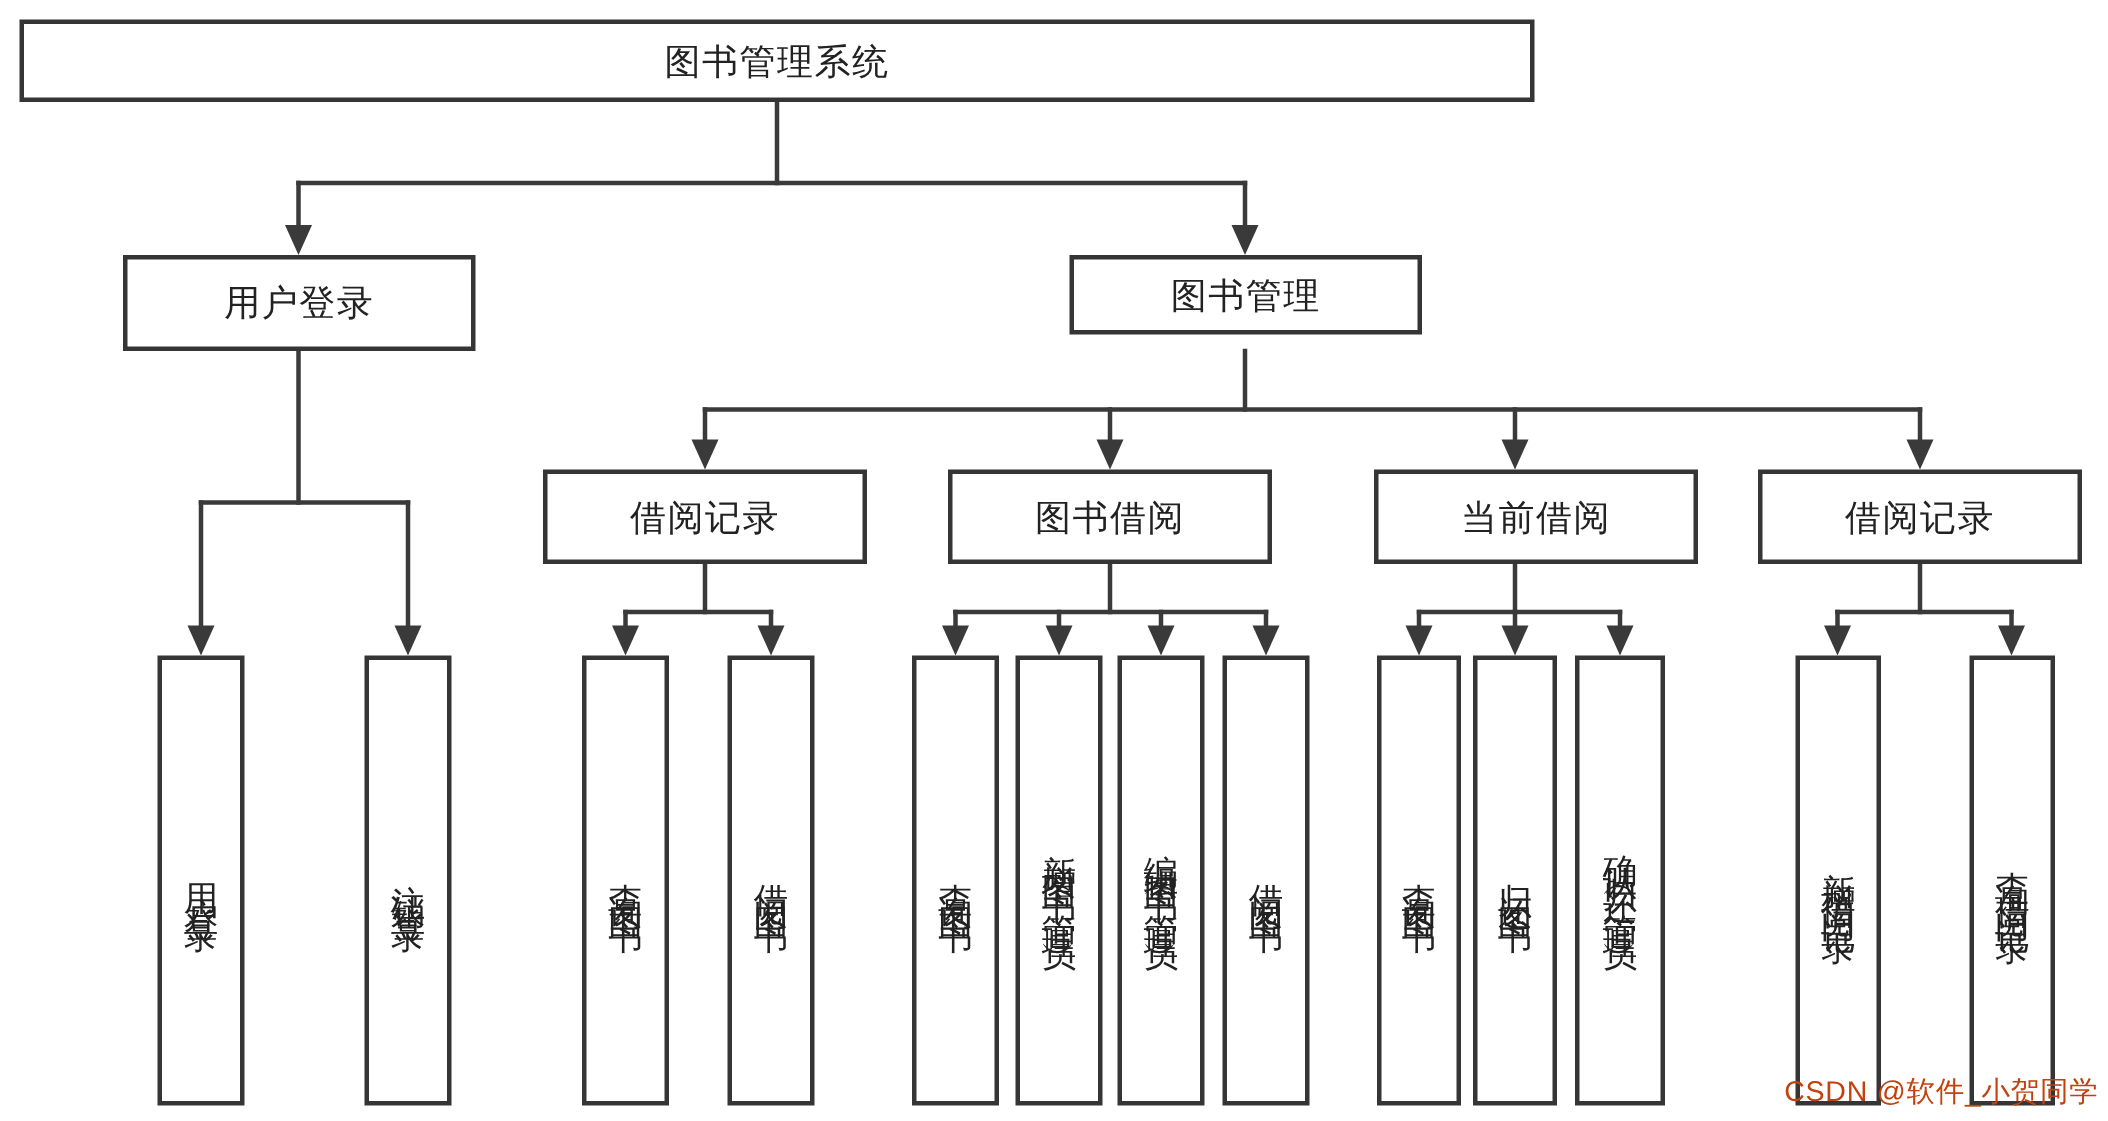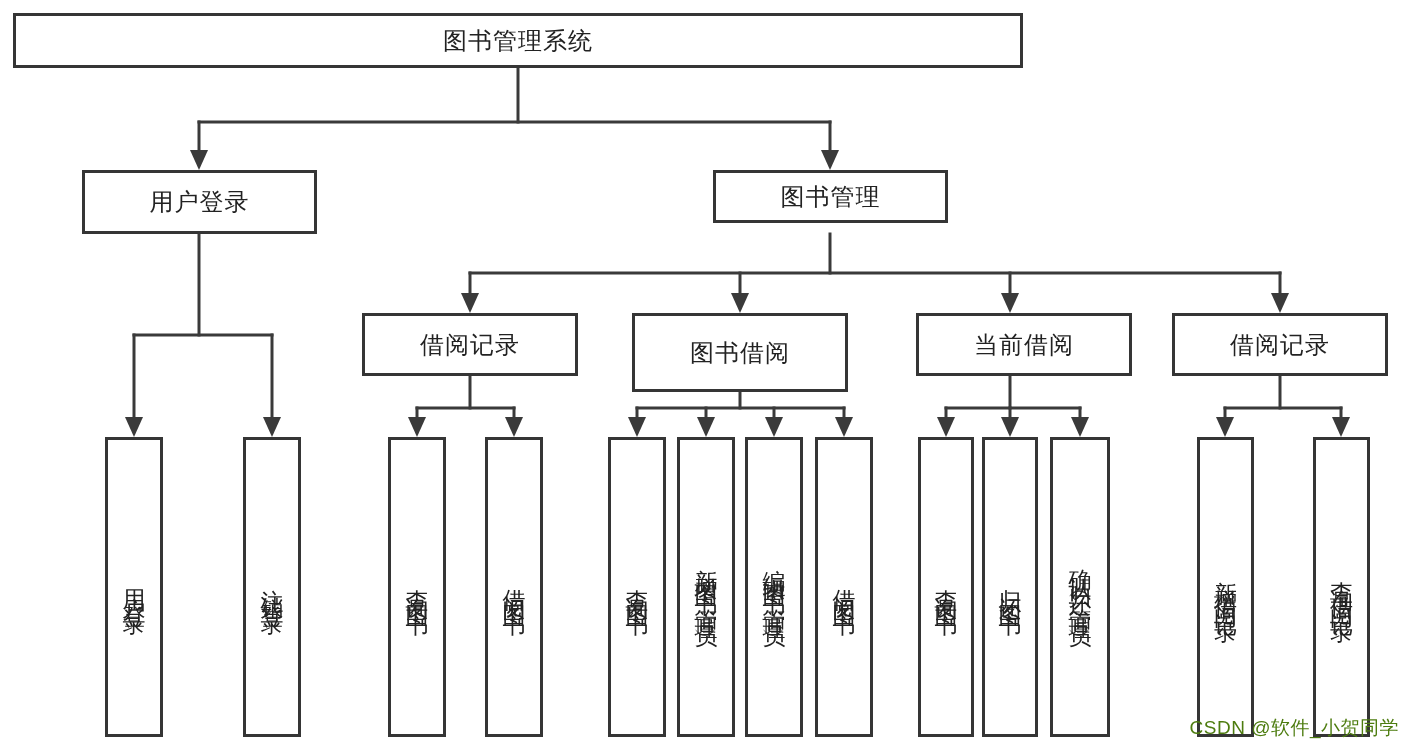--- a/index.html
+++ b/index.html
@@ -17,21 +17,21 @@
     z-index:2;color:#222222;
   }
   .box.h span{font-size:24px;letter-spacing:1px;white-space:nowrap;}
   .box.v{top:437px;height:300px;}
   .box.v span{
     writing-mode:vertical-rl;text-orientation:mixed;
     font-size:23px;line-height:1;letter-spacing:8px;white-space:nowrap;
   }
   #watermark{
     position:absolute;right:6px;bottom:6px;z-index:3;
-    font-size:19px;color:#4d7c0f;letter-spacing:0.5px;white-space:nowrap;
+    font-size:19px;color:#c2410c;letter-spacing:0.5px;white-space:nowrap;
   }
 </style>
 </head>
 <body>
 
 <svg id="connectors" width="1405" height="747" viewBox="0 0 1405 747">
 
   <line x1="518" y1="68" x2="518" y2="122"></line>
   <line x1="199" y1="122" x2="830" y2="122"></line>
   <line x1="199" y1="122" x2="199" y2="154"></line>
@@ -99,21 +99,21 @@
 <div class="box h" style="left:82px;top:170px;width:235px;height:64px">
   <span>用户登录</span>
 </div>
 <div class="box h" style="left:713px;top:170px;width:235px;height:53px">
   <span>图书管理</span>
 </div>
 
 <div class="box h" style="left:362px;top:313px;width:216px;height:63px">
   <span>借阅记录</span>
 </div>
-<div class="box h" style="left:632px;top:313px;width:216px;height:79px">
+<div class="box h" style="left:632px;top:313px;width:216px;height:63px">
   <span>图书借阅</span>
 </div>
 <div class="box h" style="left:916px;top:313px;width:216px;height:63px">
   <span>当前借阅</span>
 </div>
 <div class="box h" style="left:1172px;top:313px;width:216px;height:63px">
   <span>借阅记录</span>
 </div>
 
 <div class="box v" style="left:105px;width:58px">

